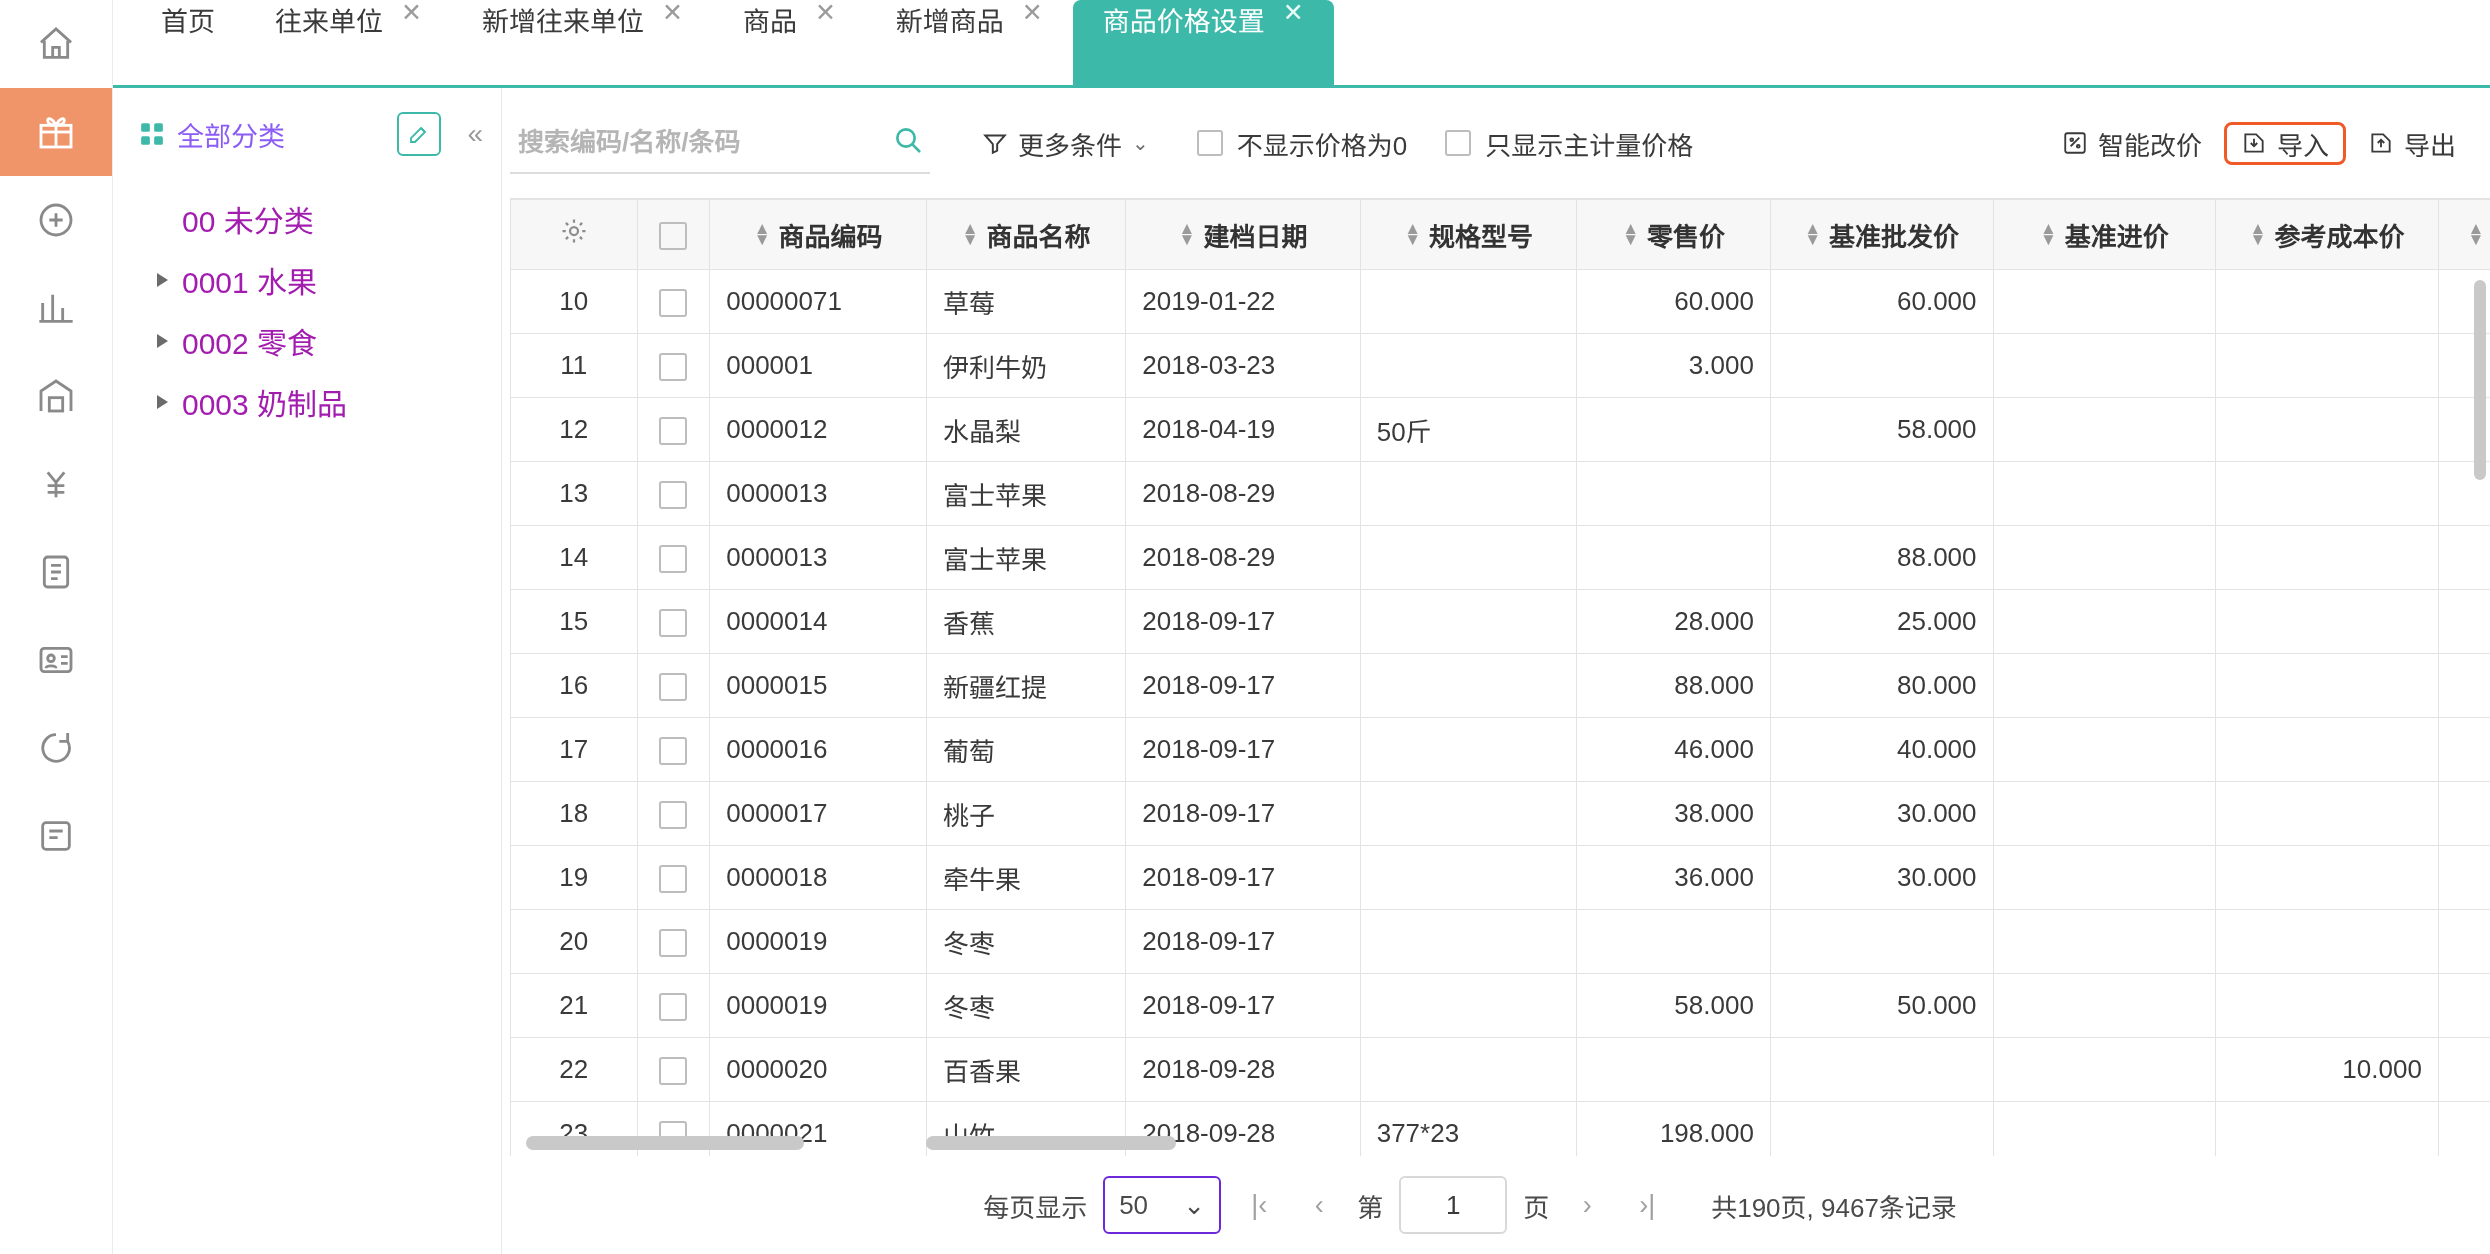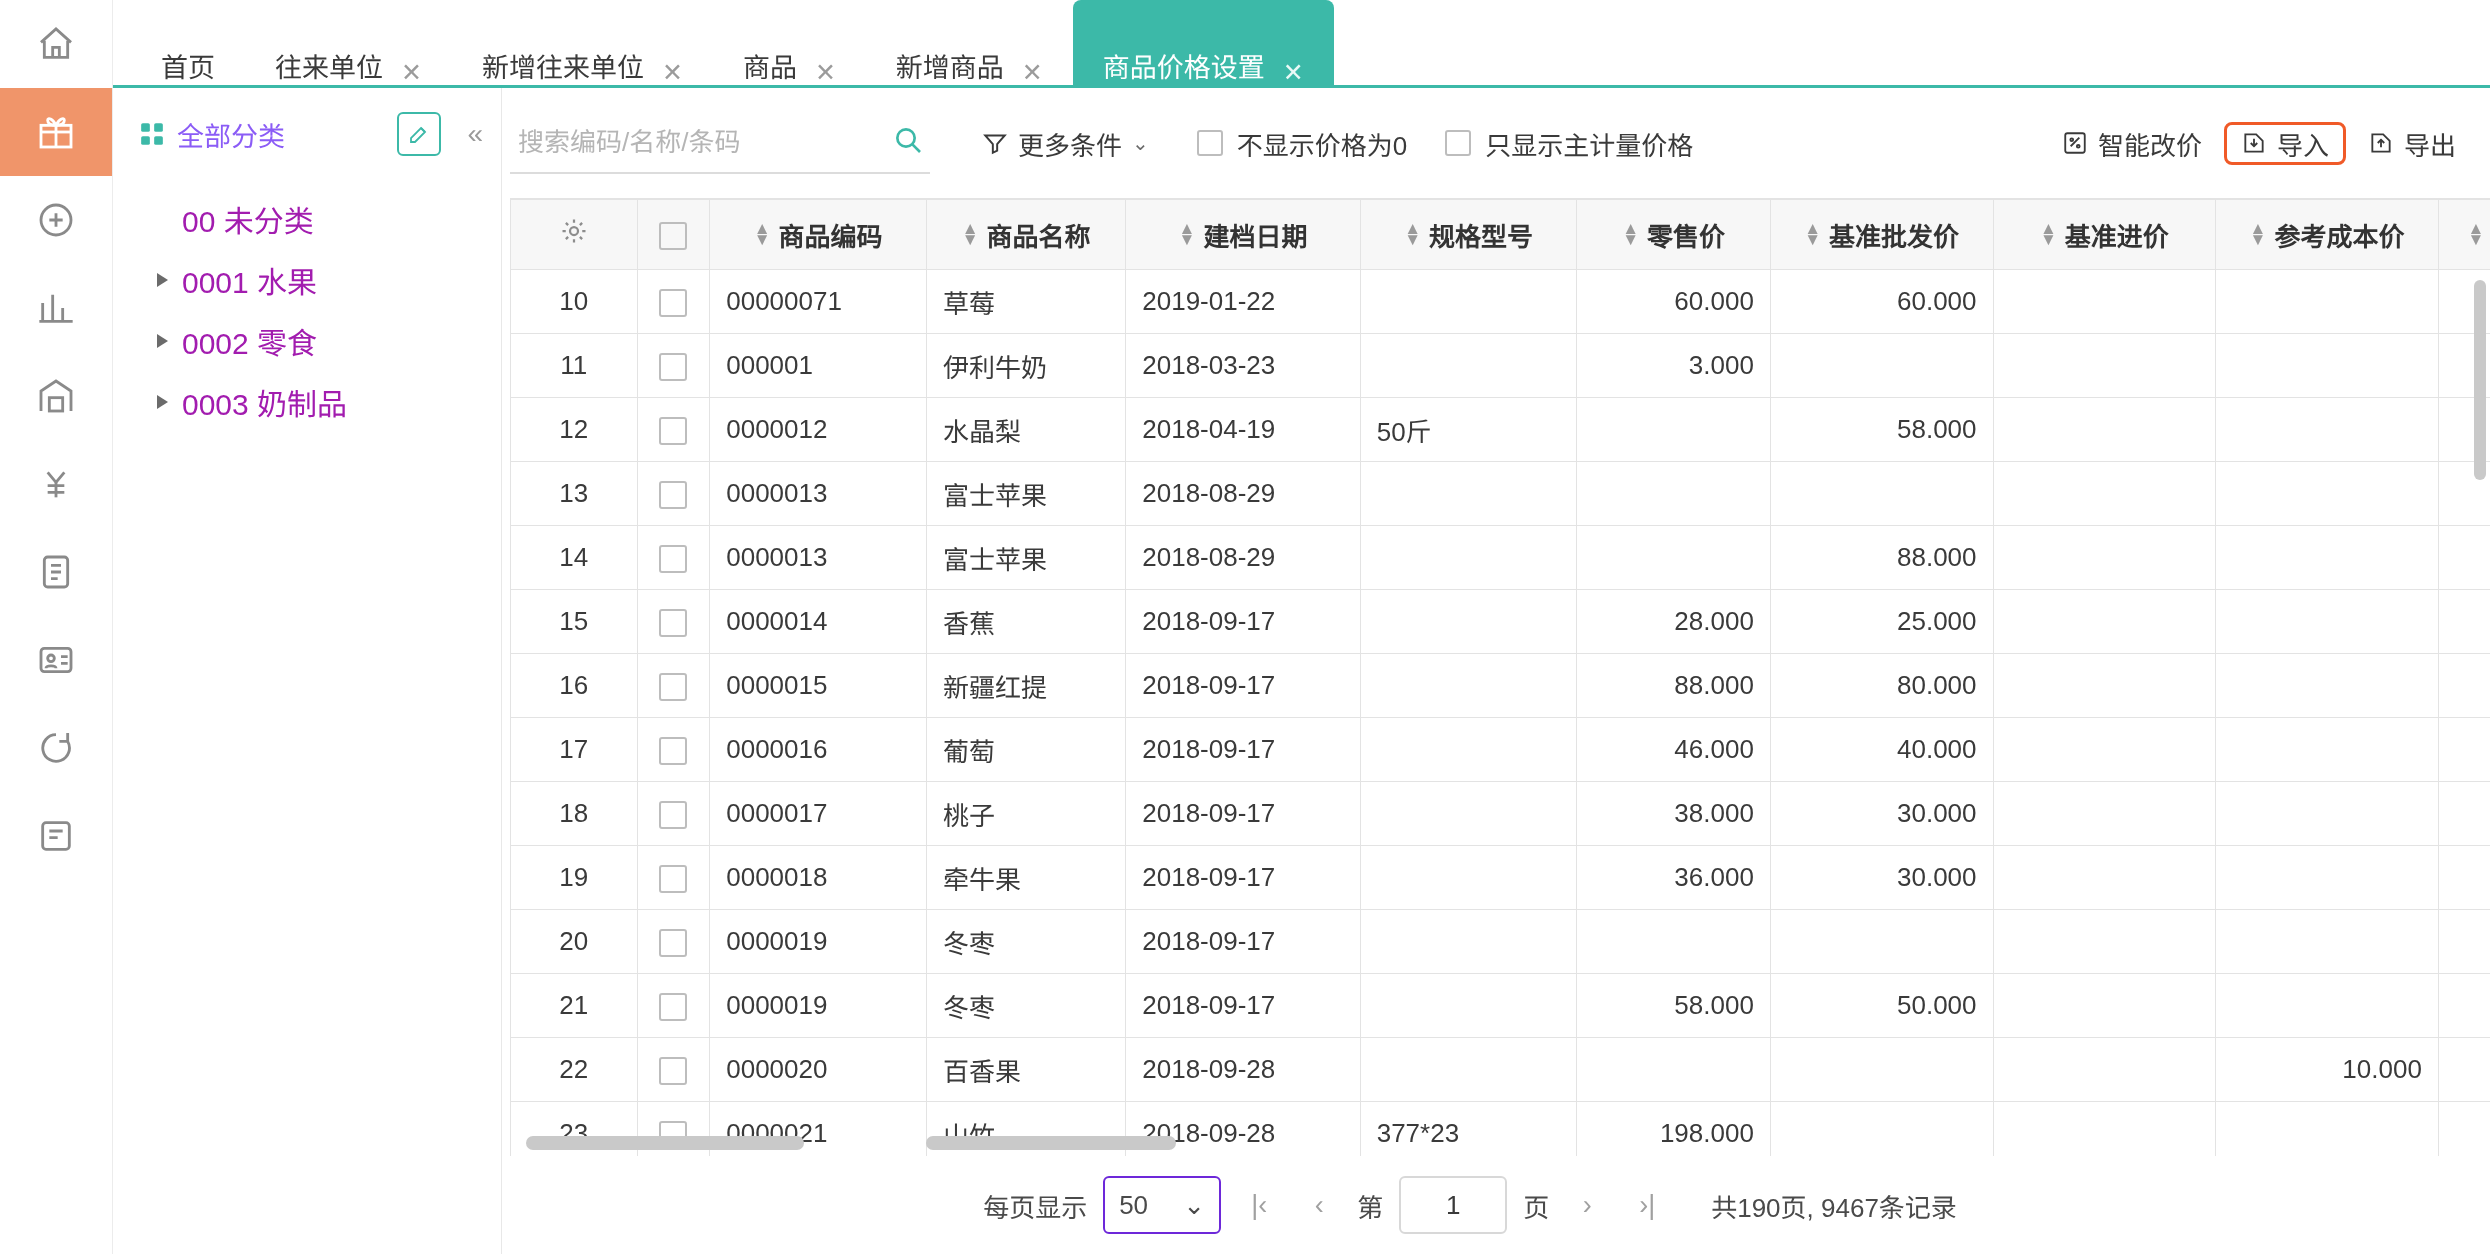--- a/index.html
+++ b/index.html
@@ -57,21 +57,21 @@
     flex: 0 0 88px;
     background: #ffffff;
     display: flex;
     align-items: flex-end;
     border-bottom: 3px solid #3cb9a8;
     padding-left: 18px;
   }
   .tab {
     height: 85px;
     display: flex;
-    align-items: flex-end;
+    align-items: flex-start;
     padding: 0 30px;
     font-size: 27px;
     color: #3a3a3a;
     cursor: pointer;
     white-space: nowrap;
     border: none;
     background: transparent;
     font-family: inherit;
   }
   .tab .tab-close {
@@ -183,20 +183,21 @@
     margin-right: 42px;
   }
   .search-box input {
     flex: 1 1 auto;
     border: none;
     outline: none;
     font-size: 26px;
     color: #1d4ed8;
     background: transparent;
     font-family: inherit;
+    font-weight: bold;
   }
   .search-box input::placeholder { color: #b5b5b5; }
   .search-icon { color: #3cb9a8; flex: 0 0 auto; }
 
   .tb-btn {
     display: flex;
     align-items: center;
     gap: 10px;
     font-size: 26px;
     color: #3a3a3a;

